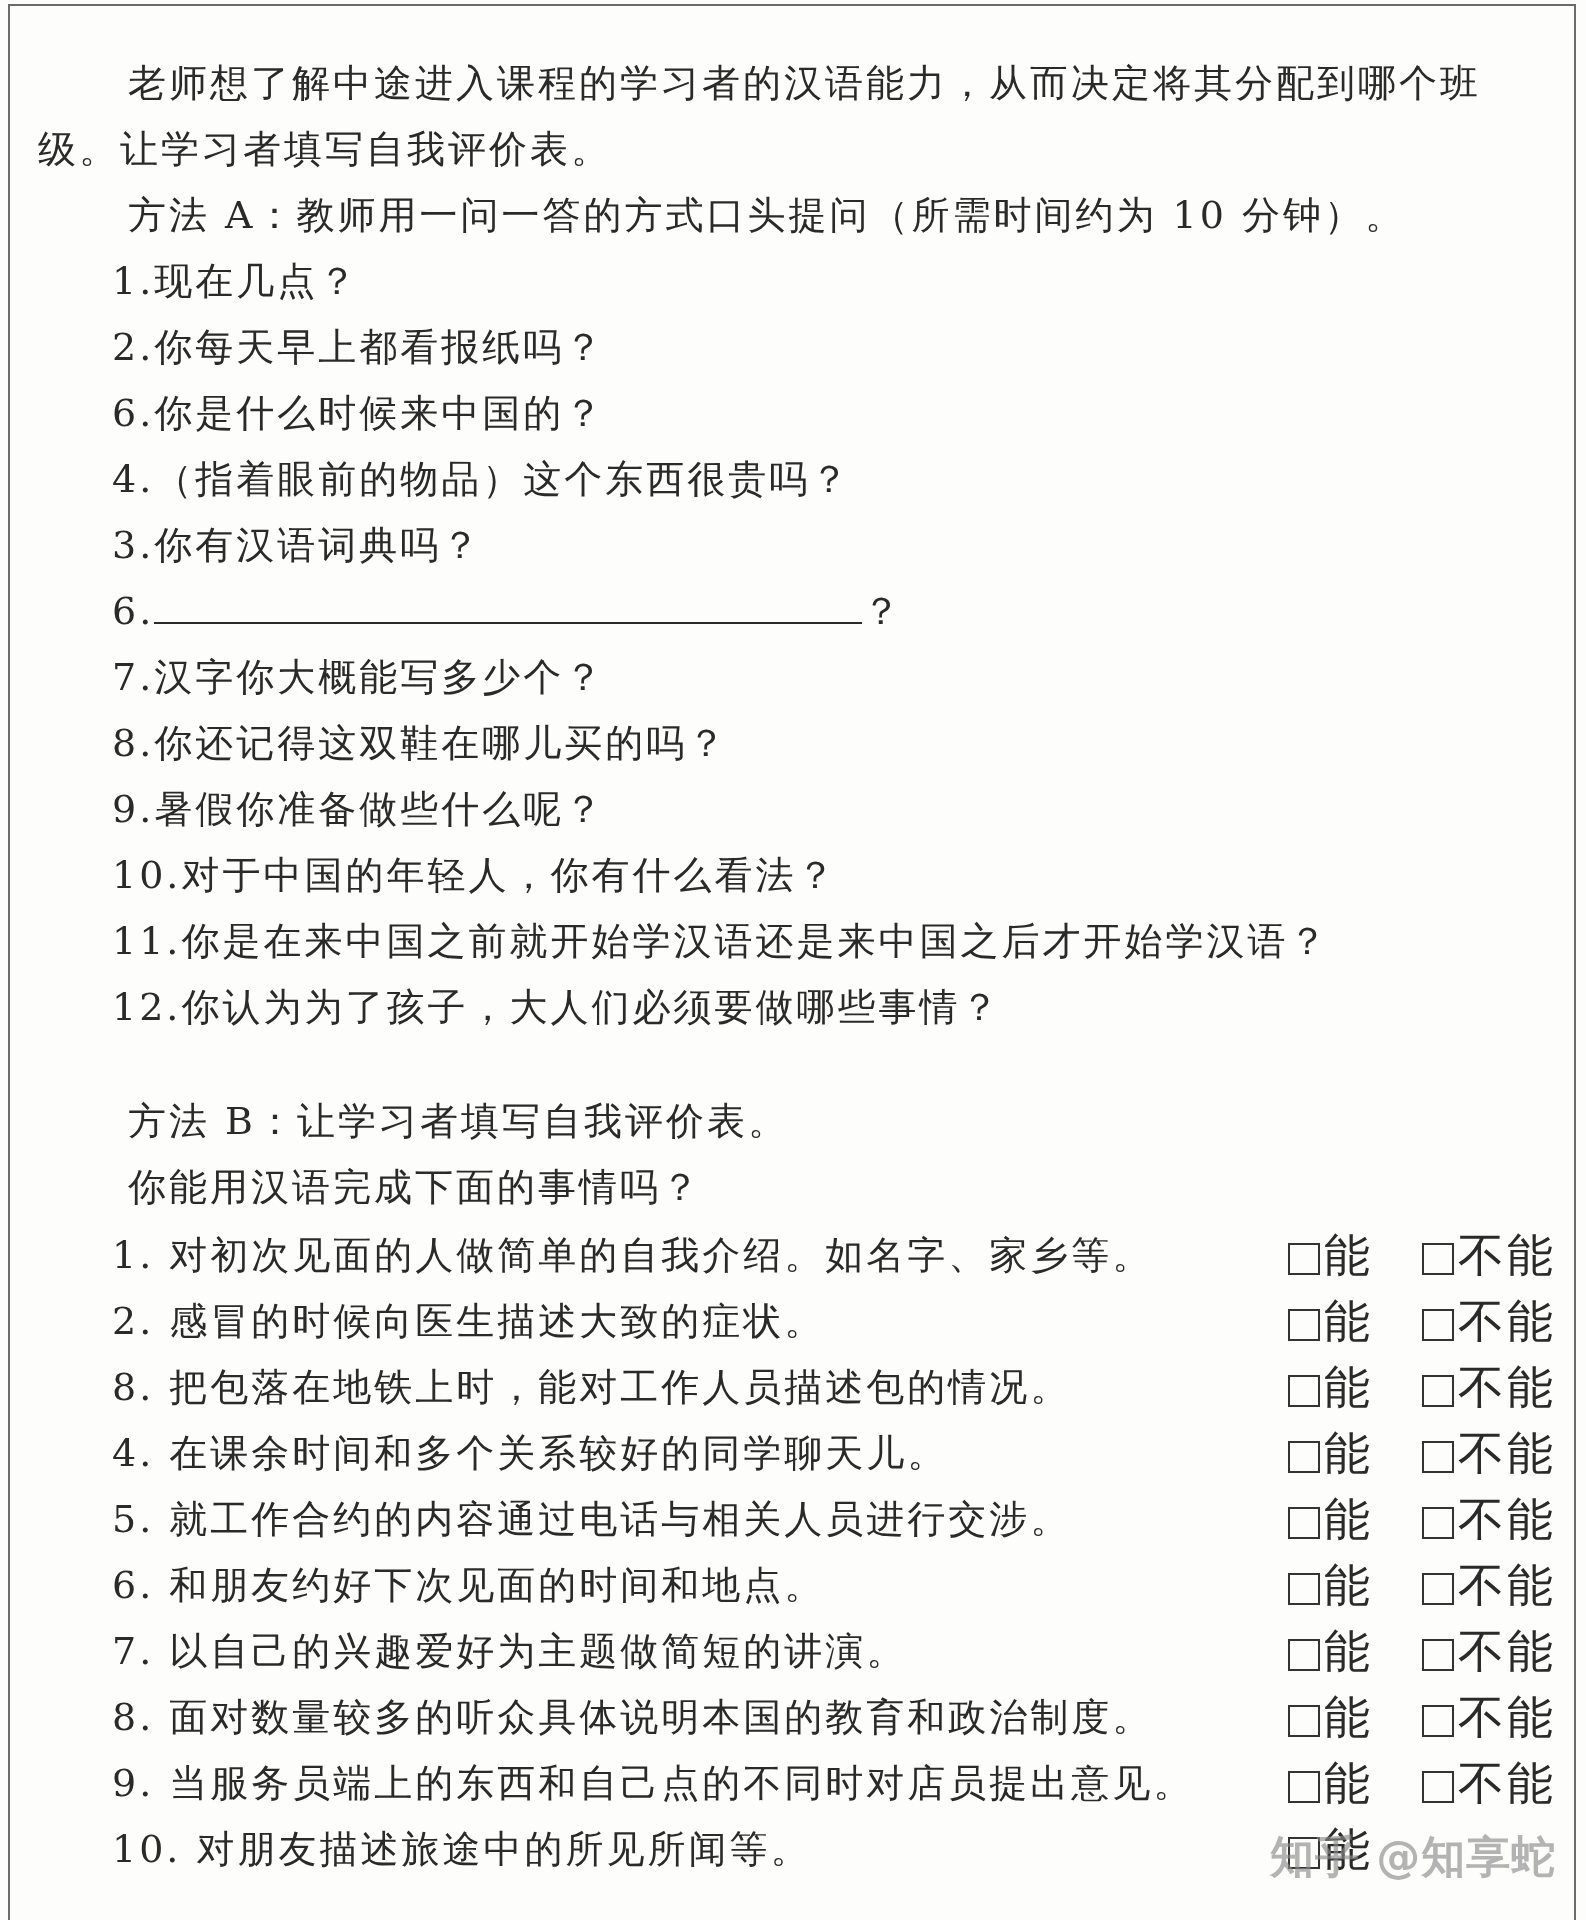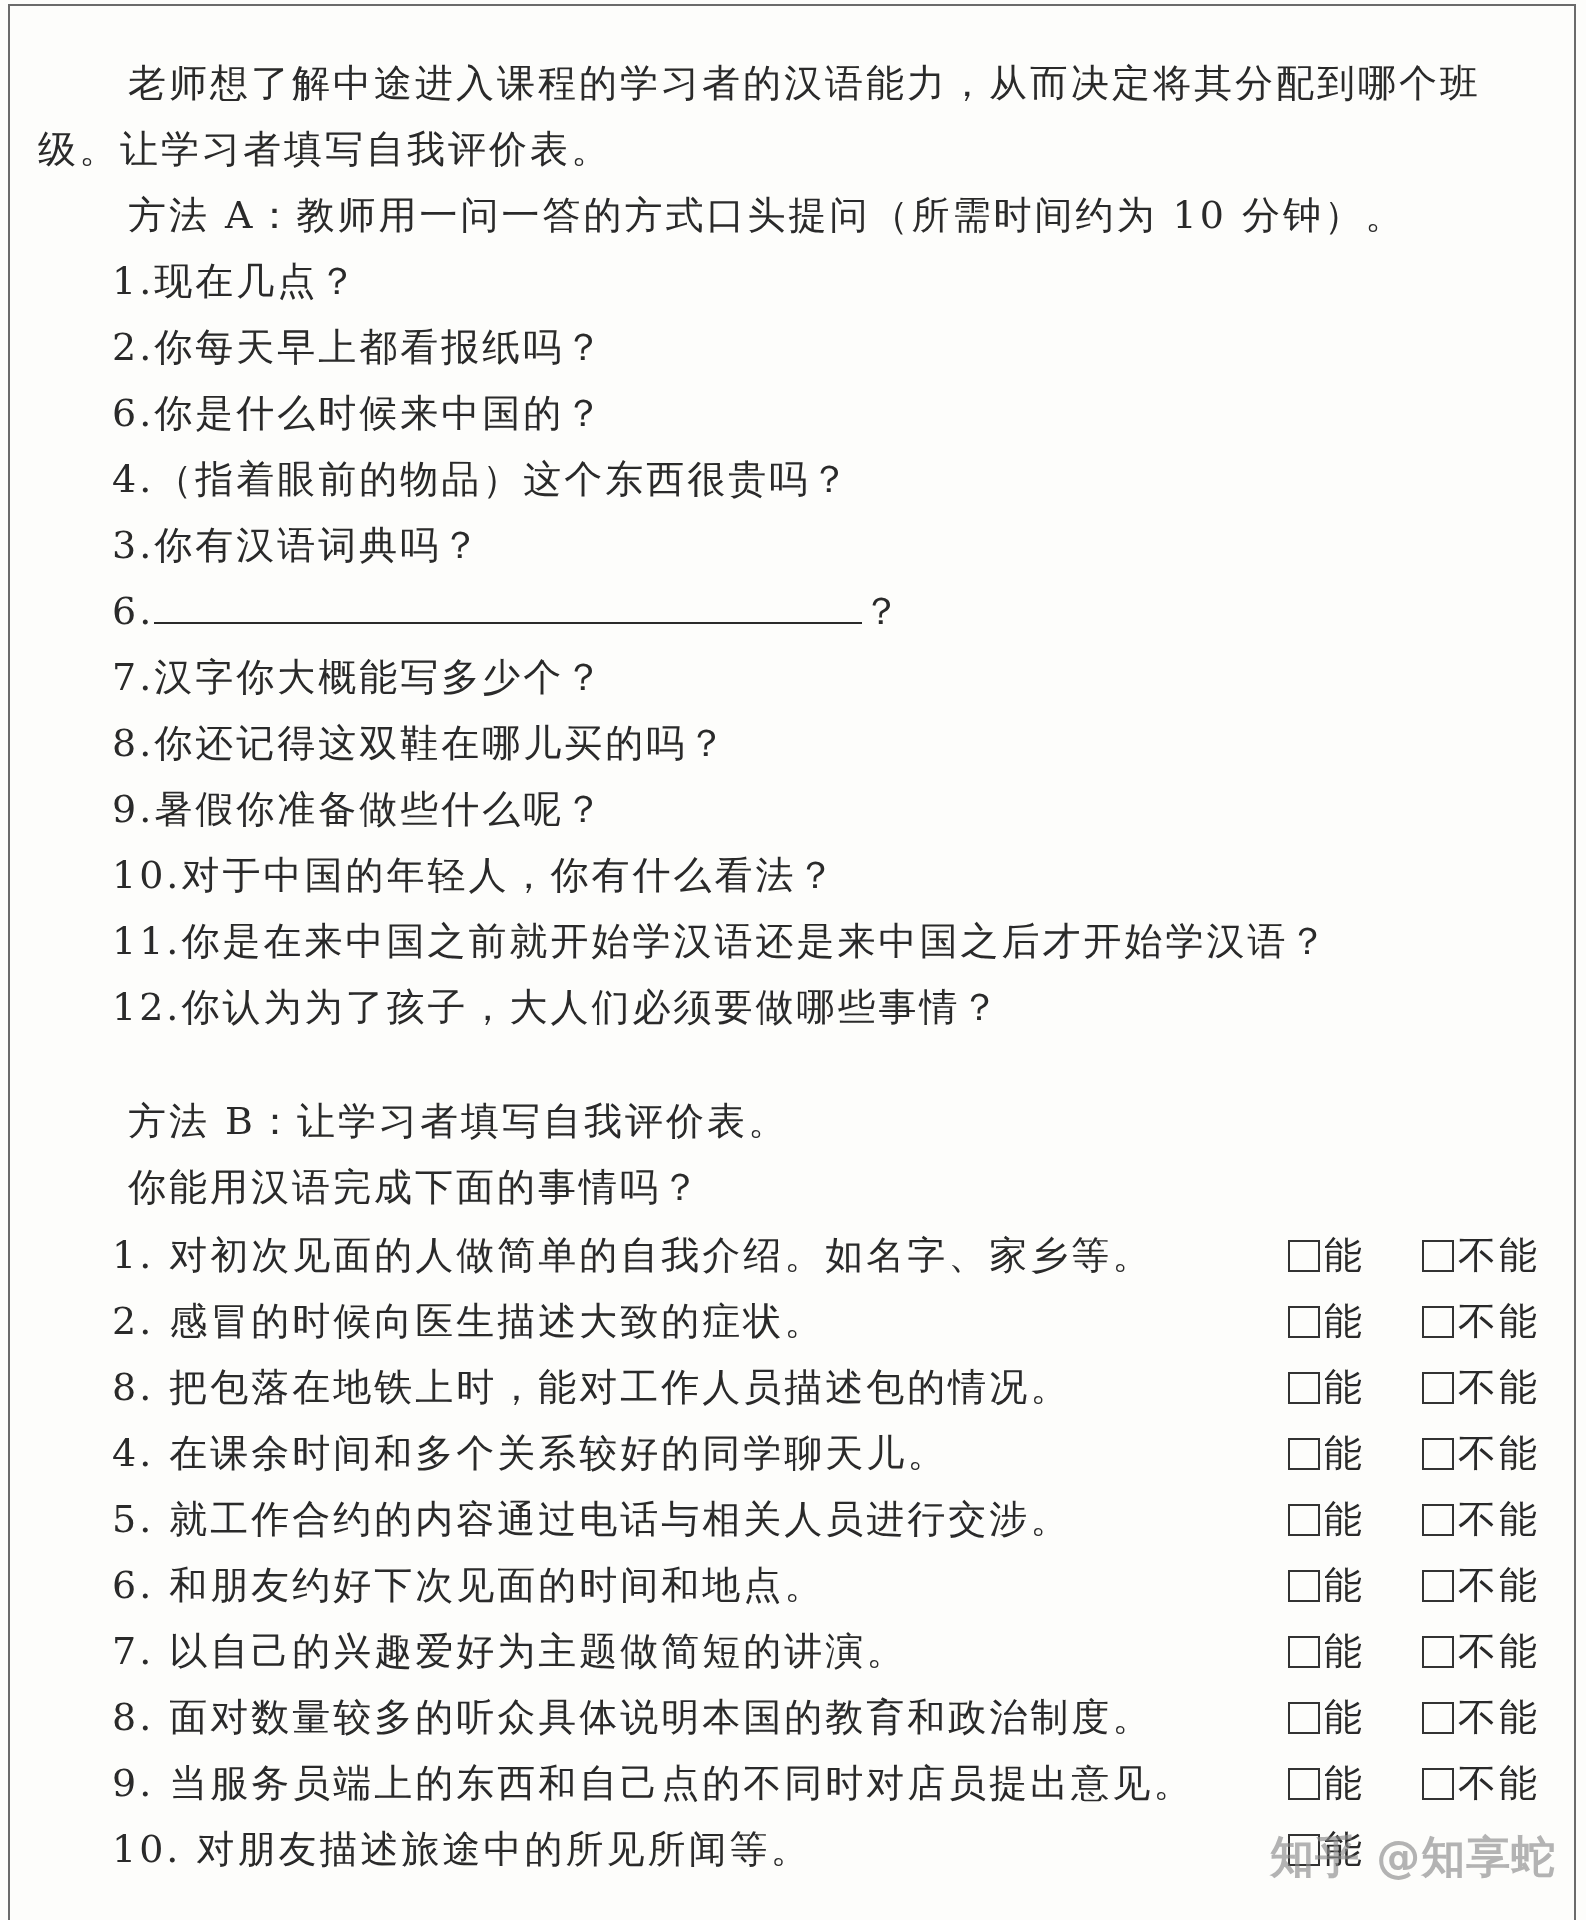--- a/index.html
+++ b/index.html
@@ -35,21 +35,21 @@
     border-bottom: 2px solid #2a2a2a;
     height: 34px;
     vertical-align: baseline;
   }
   .methodB { left: 128px; top: 1098px; }
   .ask { left: 128px; top: 1164px; text-align: right; }
   .sb { left: 112px; }
   .opts {
     position: absolute;
     left: 1288px;
-    font-size: 38px;
+    font-size: 46px;
     line-height: 46px;
     white-space: nowrap;
     letter-spacing: 3px;
   }
   .box {
     display: inline-block;
     width: 32px; height: 32px;
     border: 2.5px solid #333;
     box-sizing: border-box;
     vertical-align: -4px;

